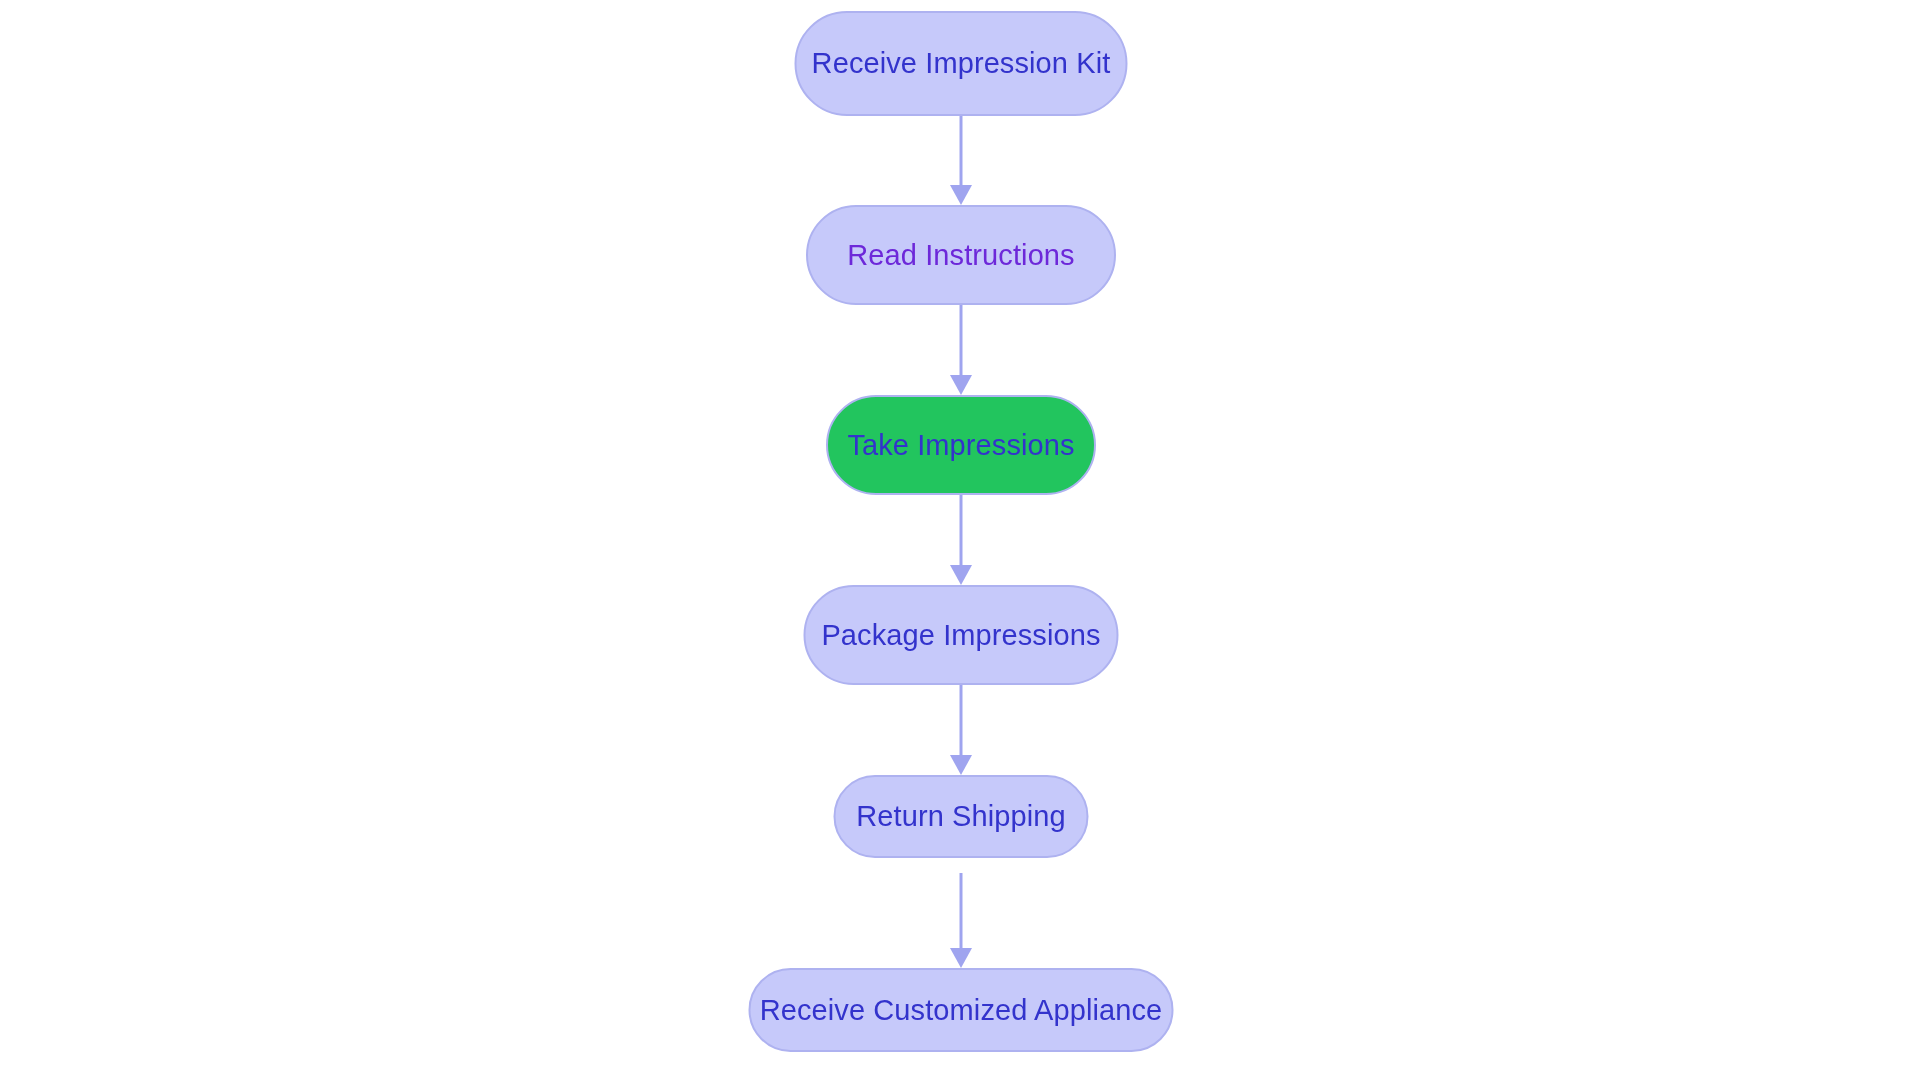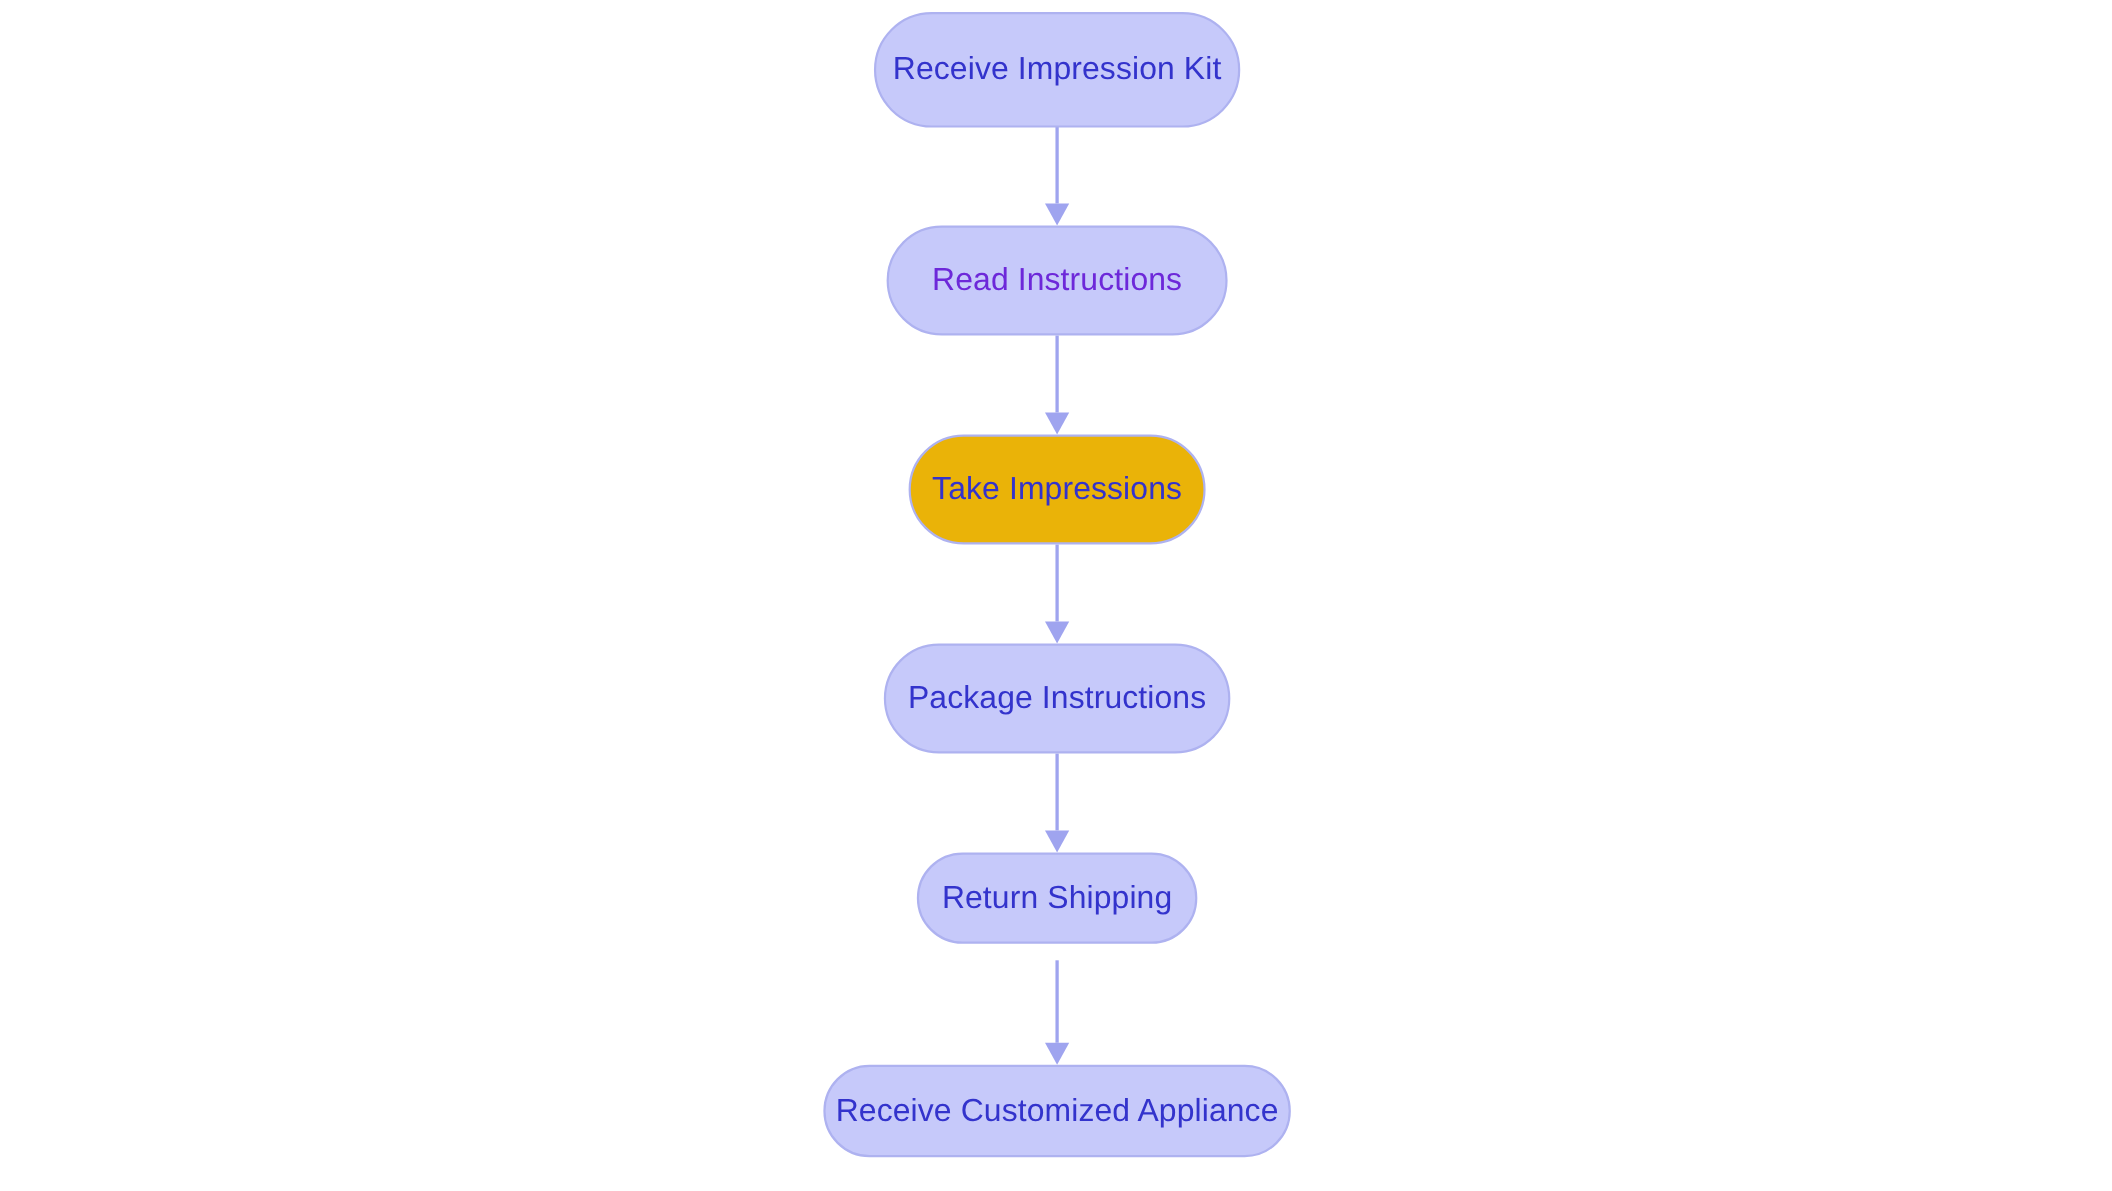--- a/index.html
+++ b/index.html
@@ -81,25 +81,25 @@
       </g>
   </svg>
 
   <div id="node-layer">
       <div class="flow-node" style="left: 961px; top: 10.5px; width: 333px; height: 105px; background: rgb(198, 201, 250); border-color: rgb(174, 178, 240);">
         <span class="flow-node-label" style="color: rgb(51, 51, 204);">Receive Impression Kit</span>
       </div>
       <div class="flow-node" style="left: 961px; top: 205px; width: 310px; height: 100px; background: rgb(198, 201, 250); border-color: rgb(174, 178, 240);">
         <span class="flow-node-label" style="color: #6d28d9;">Read Instructions</span>
       </div>
-      <div class="flow-node" style="left: 961px; top: 395px; width: 270px; height: 100px; background: #eab308; border-color: rgb(174, 178, 240);">
+      <div class="flow-node" style="left: 961px; top: 395px; width: 270px; height: 100px; background: #22c55e; border-color: rgb(174, 178, 240);">
         <span class="flow-node-label" style="color: rgb(51, 51, 204);">Take Impressions</span>
       </div>
       <div class="flow-node" style="left: 961px; top: 585px; width: 315px; height: 100px; background: rgb(198, 201, 250); border-color: rgb(174, 178, 240);">
-        <span class="flow-node-label" style="color: rgb(51, 51, 204);">Package Instructions</span>
+        <span class="flow-node-label" style="color: rgb(51, 51, 204);">Package Impressions</span>
       </div>
       <div class="flow-node" style="left: 961px; top: 775px; width: 255px; height: 83px; background: rgb(198, 201, 250); border-color: rgb(174, 178, 240);">
         <span class="flow-node-label" style="color: rgb(51, 51, 204);">Return Shipping</span>
       </div>
       <div class="flow-node" style="left: 961px; top: 968px; width: 425px; height: 84px; background: rgb(198, 201, 250); border-color: rgb(174, 178, 240);">
         <span class="flow-node-label" style="color: rgb(51, 51, 204);">Receive Customized Appliance</span>
       </div>
     </div>
 
 </div>

